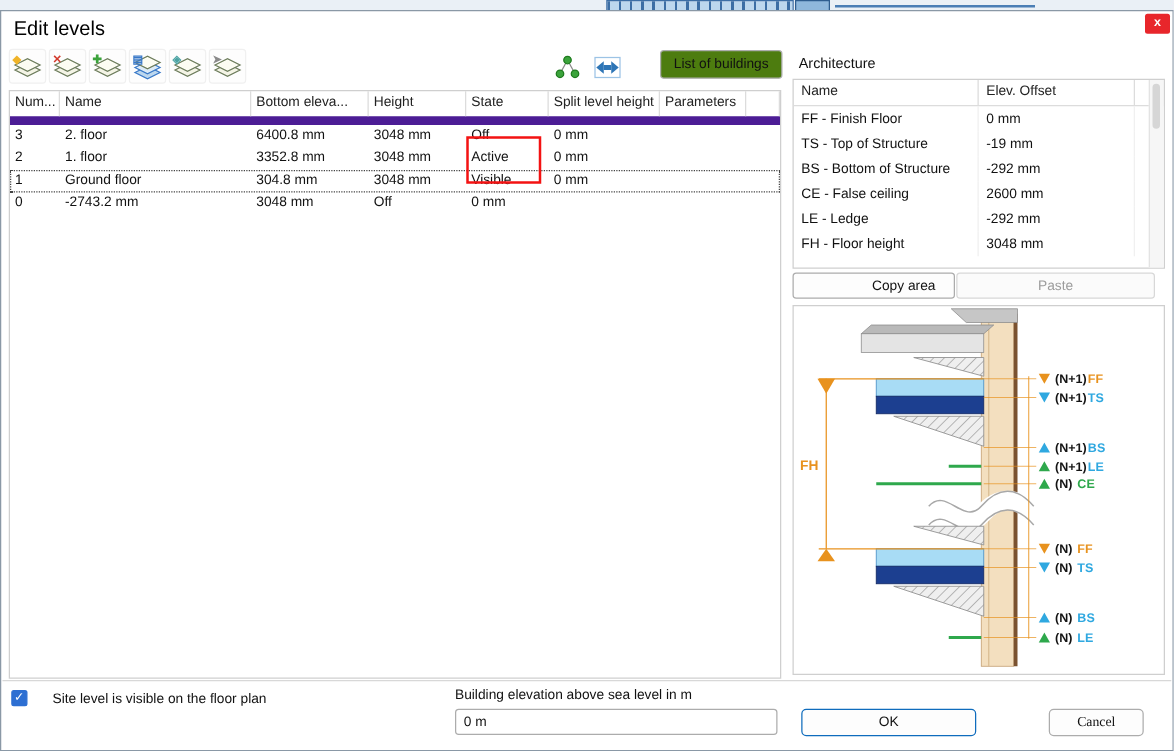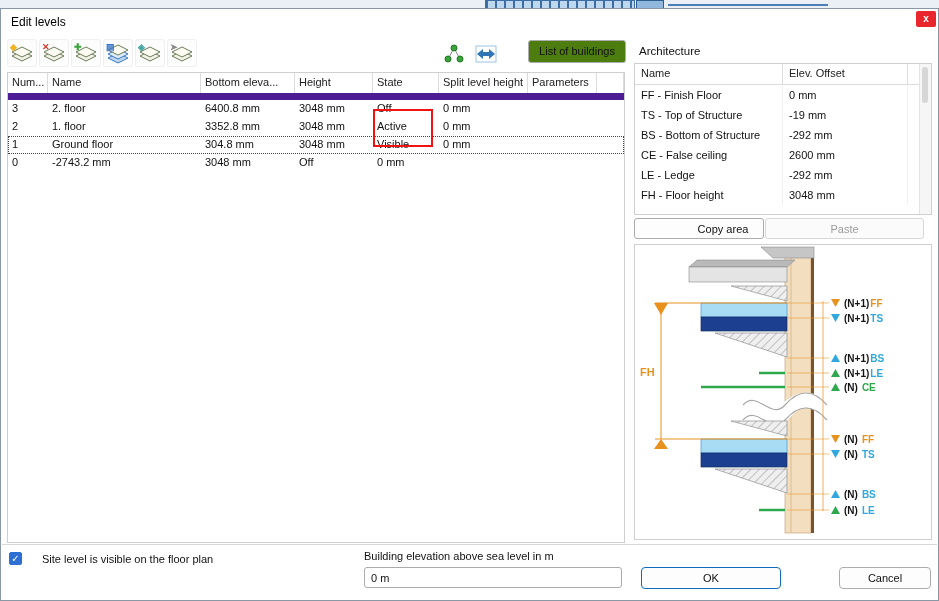--- a/index.html
+++ b/index.html
@@ -10,21 +10,21 @@
   .backdrop{position:absolute;left:0;top:0;width:939px;height:9px;background:#EAF0F6;}
   .bd-block{position:absolute;top:0;height:9px;box-sizing:border-box;border:1px solid #3C6EA5;
             background:repeating-linear-gradient(90deg,#3C6EA5 0 2px,#BCD7EE 2px 9px);}
   .bd-block2{position:absolute;top:0;height:9px;background:#8FB8DC;border:1px solid #2F5E8F;box-sizing:border-box;}
   .bd-line{position:absolute;top:4px;height:2px;background:#4A7EB5;}
 
   
   .dialog{position:absolute;left:0;top:8px;width:939px;height:593px;box-sizing:border-box;
           background:#FFFFFF;border:1px solid #8A98A6;}
   .titlebar{position:absolute;left:0;top:0;width:100%;height:26px;}
-  .title{position:absolute;left:10px;top:6px;font-size:12px;color:#000;}
+  .title{position:absolute;left:10px;top:6px;font-size:16px;color:#000;}
   .close-btn{position:absolute;right:2px;top:2px;width:20px;height:16px;background:#E8262B;border-radius:2px;
              color:#fff;font-size:10px;font-weight:bold;text-align:center;line-height:15px;cursor:default;}
 
   
   .toolbar{position:absolute;left:6px;top:30px;height:30px;display:flex;gap:2px;}
   .tool-btn{width:28px;height:26px;display:flex;align-items:center;justify-content:center;
             border:1px solid #F0F0F0;border-radius:3px;background:#FDFDFD;}
   .mid-icon{position:absolute;width:26px;height:26px;top:32px;display:flex;align-items:center;justify-content:center;}
   .struct-icon{left:440px;} .transfer-icon{left:472px;}
   .lob-btn{position:absolute;left:527px;top:31px;width:96px;height:21px;background:#4d7c0f;
@@ -66,21 +66,21 @@
   .footer-sep{position:absolute;left:1px;right:1px;top:535px;border-top:1px solid #D8D8D8;}
   .site-check{position:absolute;left:8px;top:543px;display:flex;align-items:flex-start;}
   .checkbox{width:13px;height:13px;background:#2D6FD2;border:1px solid #2D6FD2;border-radius:2px;
             color:#fff;font-size:10px;line-height:12px;text-align:center;box-sizing:border-box;}
   .site-label{margin-left:20px;line-height:14px;}
   .elev-label{position:absolute;left:363px;top:541px;}
   .elev-input{position:absolute;left:363px;top:558px;width:258px;height:21px;box-sizing:border-box;
               border:1px solid #ACACAC;border-radius:3px;padding:0 6px;font-family:"Liberation Sans",sans-serif;
               font-size:11px;color:#111;background:#fff;}
   .ok-btn{left:640px;top:558px;width:140px;height:22px;line-height:21px;border:1px solid var(--accent,#0F6CBD);border-radius:4px;}
-  .cancel-btn{left:838px;top:558px;width:92px;height:22px;line-height:21px;border-radius:4px;}
+  .cancel-btn{left:838px;top:558px;width:76px;height:22px;line-height:21px;border-radius:4px;font-family:Liberation Serif, serif;}
 
   
   .dtxt{font-family:"Liberation Sans",sans-serif;font-weight:bold;font-size:10px;}
   .pfx{fill:#141414;}
   .fh-txt{font-family:"Liberation Sans",sans-serif;font-weight:bold;font-size:11px;fill:var(--orange,#E8921E);}
 </style>
 </head>
 <body>
 
 <div class="backdrop">

